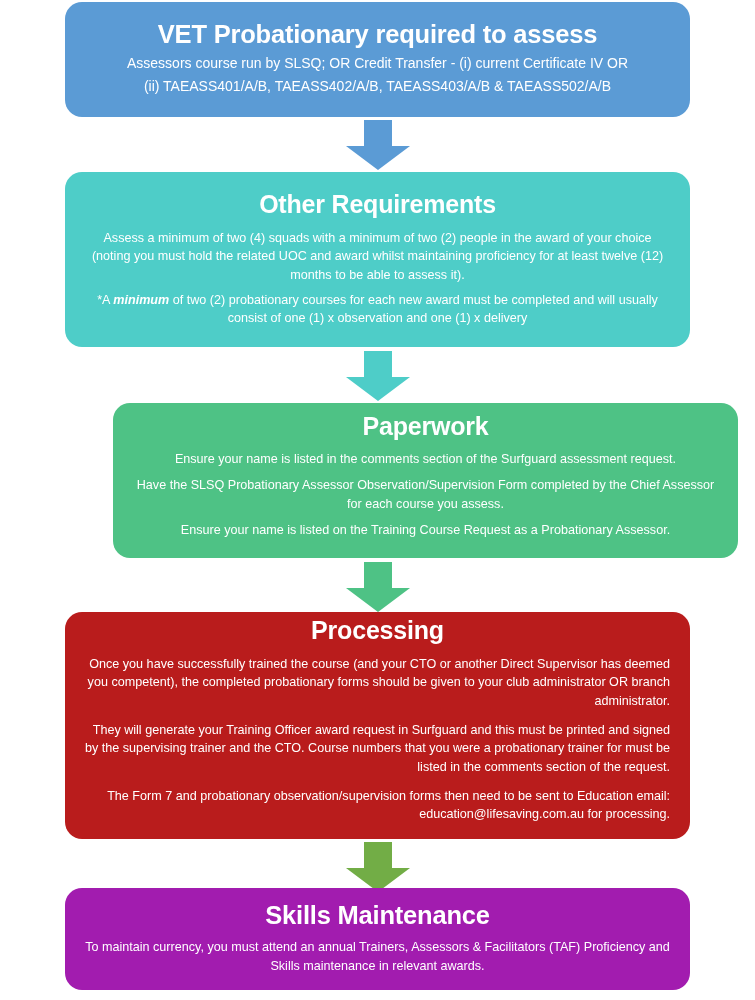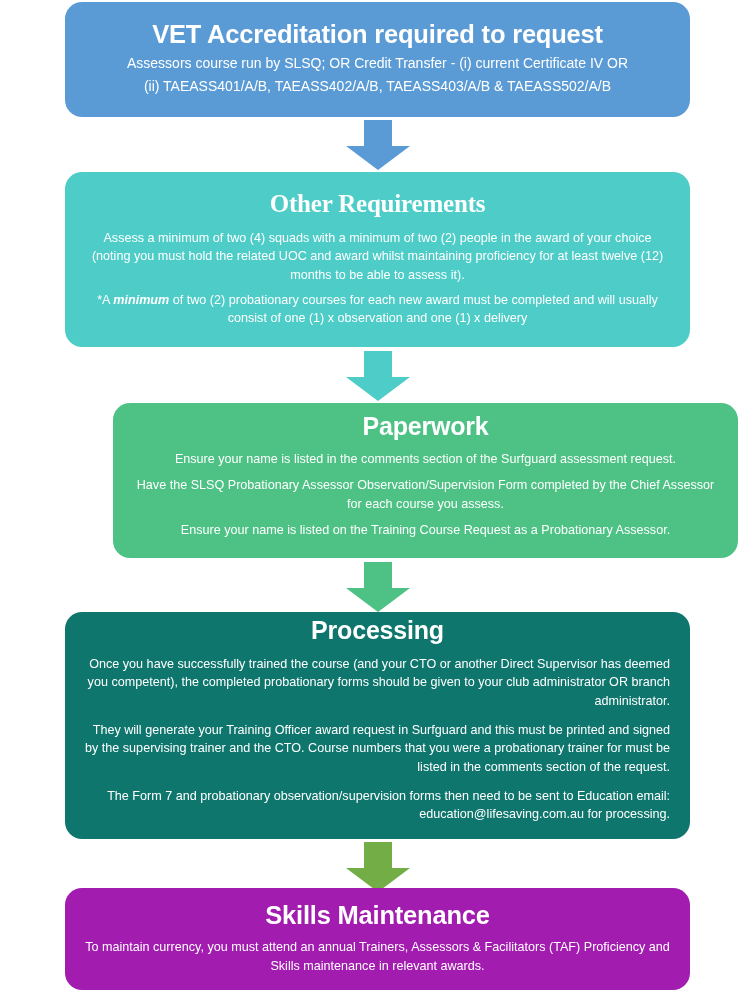--- a/index.html
+++ b/index.html
@@ -56,21 +56,21 @@
 
   
   #stage-1 { top: 2px;   height: 115px; }
   #stage-2 { top: 172px; height: 175px; }
   #stage-3 { top: 403px; height: 155px; margin-left: 48px; }
   #stage-4 { top: 612px; height: 227px; }
   #stage-5 { top: 888px; height: 102px; }
 
   #stage-1 .stage-title { font-size: 25.5px; }
   #stage-1 .para { font-size: 14px; margin-bottom: 2px; }
-  #stage-2 .stage-title { margin-bottom: 9px; font-family: Liberation Serif, serif; }
+  #stage-2 .stage-title { margin-bottom: 9px; }
   #stage-3 .stage-title { margin-bottom: 8px; }
   #stage-3 .para { margin-bottom: 8px; }
   #stage-4 .stage-title { margin-bottom: 9px; }
   #stage-4 .para { margin-bottom: 10px; text-align: right; }
   #stage-5 .stage-title { font-size: 25.5px; margin-bottom: 7px; }
 
   
   .arrow {
     position: absolute;
     left: 340px;
@@ -82,21 +82,21 @@
   #arrow-2 { top: 351px; }
   #arrow-3 { top: 562px; }
   #arrow-4 { top: 842px; }
 </style>
 </head>
 <body>
 
 <div id="flow">
 
   <div class="stage" id="stage-1" style="background:#5B9BD5">
-    <div class="stage-title">VET Accreditation required to request</div>
+    <div class="stage-title">VET Probationary required to assess</div>
     <div class="stage-body">
       <p class="para">Assessors course run by SLSQ; OR Credit Transfer - (i) current Certificate IV OR</p>
       <p class="para">(ii) TAEASS401/A/B, TAEASS402/A/B,  TAEASS403/A/B &amp; TAEASS502/A/B</p>
     </div>
   </div>
 
   <div class="arrow" id="arrow-1">
     <svg width="76" height="50" viewBox="0 0 76 50">
       <polygon points="24,0 52,0 52,26 70,26 38,50 6,26 24,26" fill="#5B9BD5"></polygon>
     </svg>
@@ -124,21 +124,21 @@
       <p class="para">Ensure your name is listed on the Training Course Request as a Probationary Assessor.</p>
     </div>
   </div>
 
   <div class="arrow" id="arrow-3">
     <svg width="76" height="50" viewBox="0 0 76 50">
       <polygon points="24,0 52,0 52,26 70,26 38,50 6,26 24,26" fill="#4EC285"></polygon>
     </svg>
   </div>
 
-  <div class="stage" id="stage-4" style="background:#0f766e">
+  <div class="stage" id="stage-4" style="background:#b91c1c">
     <div class="stage-title">Processing</div>
     <div class="stage-body">
       <p class="para">Once you have successfully trained the course (and your CTO or another Direct Supervisor has deemed you competent), the completed probationary forms should be given to your club administrator OR branch administrator.</p>
       <p class="para">They will generate your Training Officer award request in Surfguard and this must be printed and signed by the supervising trainer and the CTO. Course numbers that you were a probationary trainer for must be listed in the comments section of the request.</p>
       <p class="para">The Form 7 and probationary observation/supervision forms then need to be sent to Education email: education@lifesaving.com.au for processing.</p>
     </div>
   </div>
 
   <div class="arrow" id="arrow-4">
     <svg width="76" height="50" viewBox="0 0 76 50">

